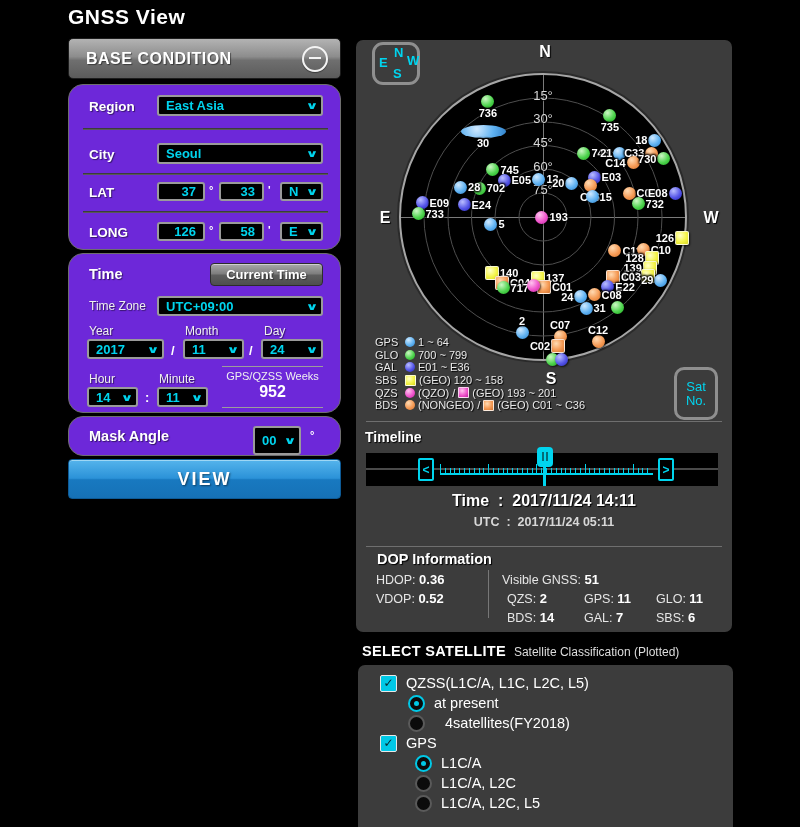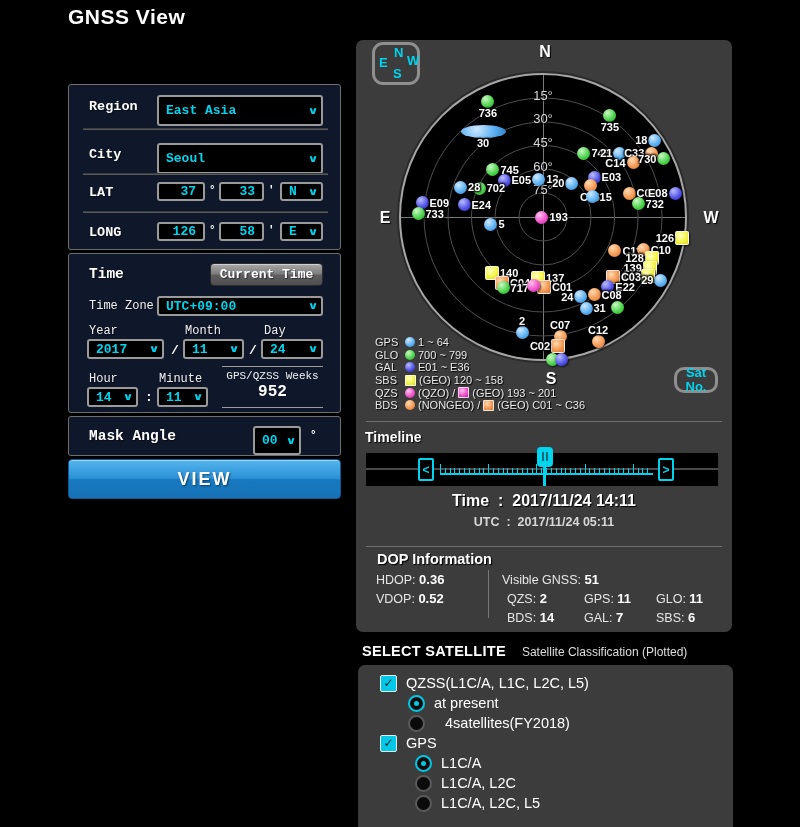--- a/index.html
+++ b/index.html
@@ -8,29 +8,29 @@
   
   #page-title{left:68px;top:5px;font-size:21px;font-weight:bold;color:#fff;letter-spacing:.5px;}
   
   #left-col{left:68px;top:38px;width:273px;height:470px;}
   .bc-header{left:0;top:0;width:273px;height:41px;border-radius:5px;border:1px solid #1d1d1d;
     background:linear-gradient(#b3b3b3,#8d8d8d 45%,#6f6f6f 55%,#5b5b5b);box-sizing:border-box;
     display:flex;align-items:center;padding:0 12px 0 17px;}
   .bc-header .txt{font-size:16px;font-weight:bold;color:#fff;letter-spacing:.5px;text-shadow:1px 1px 1px rgba(0,0,0,.45);flex:1;}
   .minus-ic{width:22px;height:22px;border:2px solid #f4f4f4;border-radius:50%;position:relative;box-shadow:0 1px 1px rgba(0,0,0,.4);}
   .minus-ic div{position:absolute;left:5px;top:9px;width:12px;height:2.5px;background:#f4f4f4;}
-  .panel{background:#0f172a;border:1px solid #6e6e6e;border-radius:3px;box-sizing:border-box;font-family:Liberation Mono, monospace;}
+  .panel{background:#6d28d9;border:1px solid #6e6e6e;border-radius:15px;box-sizing:border-box;}
   #loc-panel{left:0;top:46px;width:273px;height:166px;}
   #time-panel{left:0;top:215px;width:273px;height:160px;}
   #mask-panel{left:0;top:378px;width:273px;height:40px;}
   .flabel{font-size:13.5px;font-weight:bold;color:#fff;text-shadow:1px 1px 1px rgba(0,0,0,.5);}
   .slabel{font-size:12px;color:#f0f0f0;text-shadow:1px 1px 1px rgba(0,0,0,.5);}
   .divline{position:absolute;left:14px;width:245px;height:0;border-top:1px solid #3c3c3c;border-bottom:1px solid #585858;}
   .sel{position:absolute;background:#000;border:2px solid #9a9a9a;border-radius:3px;box-sizing:border-box;
-    display:flex;align-items:center;padding:0 5px 0 7px;height:31px;}
+    display:flex;align-items:center;padding:0 5px 0 7px;height:21px;}
   .sel .val{flex:1;font-size:13px;font-weight:bold;color:#00d4ee;white-space:nowrap;overflow:hidden;}
   .sel .chev{font-size:10px;font-weight:bold;color:#00d4ee;transform:scaleX(1.6);}
   .numbox{position:absolute;background:#000;border:2px solid #9a9a9a;border-radius:3px;box-sizing:border-box;
     height:19px;display:flex;align-items:center;justify-content:flex-end;padding-right:7px;
     font-size:13px;font-weight:bold;color:#00d4ee;}
   .unit{position:absolute;font-size:11px;font-weight:bold;color:#fff;}
   .gbtn{position:absolute;background:linear-gradient(#a9a9a9,#7c7c7c 48%,#5e5e5e 52%,#4e4e4e);
     border:1px solid #2c2c2c;border-radius:4px;box-shadow:inset 0 1px 0 #cfcfcf;box-sizing:border-box;
     display:flex;align-items:center;justify-content:center;font-size:13px;font-weight:bold;color:#fff;
     text-shadow:1px 1px 1px rgba(0,0,0,.5);cursor:pointer;}
@@ -73,23 +73,23 @@
   .slb.l{right:14px;top:50%;transform:translateY(-50%);}
   .slb.t{bottom:12px;left:50%;transform:translateX(-50%);}
   .slb.b{top:12px;left:50%;transform:translateX(-50%);}
   
   #sky-legend{left:19px;top:296px;}
   .lrow{height:12.6px;display:flex;align-items:center;font-size:11px;color:#e8e8e8;text-shadow:1px 1px 1px #000;}
   .lsys{width:27px;}
   .lmark{width:10px;height:10px;display:inline-block;border-radius:50%;margin:0 3px;flex:none;}
   .lmark.s{border-radius:1px;width:9px;height:9px;border:1px solid rgba(255,255,255,.75);}
   .ltxt{white-space:nowrap;}
-  #satno-btn{left:318px;top:327px;width:44px;height:26px;border:3px solid #8f8f8f;border-radius:10px;
+  #satno-btn{left:318px;top:327px;width:44px;height:53px;border:3px solid #8f8f8f;border-radius:10px;
     box-sizing:border-box;display:flex;flex-direction:column;align-items:center;justify-content:center;
-    font-size:13px;font-weight:bold;color:#00d4ee;line-height:14px;cursor:pointer;}
+    font-size:13px;font-weight:normal;color:#00d4ee;line-height:14px;cursor:pointer;}
   .hr{position:absolute;left:10px;width:356px;height:1px;background:#6f6f6f;}
   
   #tl-heading{left:9px;top:389px;font-size:14px;font-weight:bold;color:#fff;text-shadow:1px 1px 1px #000;}
   #tl-bar{left:10px;top:413px;width:352px;height:33px;background:#000;}
   .bar-mid{position:absolute;left:0;top:15px;width:352px;height:2px;background:#4a4a4a;}
   .tl-btn{position:absolute;top:5px;width:16px;height:23px;border:2px solid #00d4ee;border-radius:2px;
     box-sizing:border-box;background:#000;color:#00d4ee;font-size:12px;font-weight:bold;
     display:flex;align-items:center;justify-content:center;cursor:pointer;}
   #tl-prev{left:52px;} #tl-next{left:292px;}
   #tl-ruler{position:absolute;left:74px;top:7px;width:213px;height:13px;border-bottom:2px solid #00d4ee;}
@@ -103,38 +103,44 @@
   #tl-utc{left:0;top:475px;width:376px;text-align:center;font-size:12.5px;font-weight:bold;color:#d8d8d8;}
   
   #dop-heading{left:21px;top:511px;font-size:14.5px;font-weight:bold;color:#fff;text-shadow:1px 1px 1px #000;}
   .dopline{position:absolute;font-size:12.5px;color:#e6e6e6;}
   .dopline b{color:#fff;font-size:13px;}
   #dop-vline{left:132px;top:530px;width:1px;height:48px;background:#777;}
   #dop-stats{position:absolute;left:146px;top:551px;width:225px;height:40px;}
   .stat{position:absolute;font-size:12.5px;color:#e6e6e6;}
   .stat b{color:#fff;font-size:13px;}
   
-  #sel-header{left:362px;top:643px;display:flex;align-items:baseline;gap:16px;justify-content:flex-end;}
+  #sel-header{left:362px;top:643px;display:flex;align-items:baseline;gap:8px;justify-content:flex-end;}
   #sel-header .h{font-size:14.5px;font-weight:bold;color:#fff;letter-spacing:.3px;}
   #sel-header .s{font-size:12px;color:#ddd;}
   #sel-box{left:358px;top:665px;width:375px;height:170px;background:#3c3c3c;border-radius:7px;padding-top:8px;box-sizing:border-box;}
   .selrow{height:20px;display:flex;align-items:center;gap:9px;}
   .cb{width:15px;height:15px;background:#00c8e6;border:1px solid #e8e8e8;border-radius:2px;flex:none;
     font-size:12px;font-weight:bold;color:#07222a;line-height:15px;text-align:center;cursor:pointer;}
   .rd{width:13px;height:13px;border-radius:50%;background:#0b0b0b;border:2px solid #5a5a5a;flex:none;cursor:pointer;}
   .rd.on{border-color:#00c8e6;}
   .rd.on::after{content:"";display:block;width:5px;height:5px;background:#00c8e6;border-radius:50%;margin:4px auto;}
   .sl-label{font-size:14.5px;color:#fff;}
 </style>
 </head>
 <body>
 
 <div class="abs" id="page-title">GNSS View</div>
 
 <div class="abs" id="left-col">
+  <div class="abs bc-header">
+    <span class="txt">BASE CONDITION</span>
+    <span class="minus-ic">
+        <div></div>
+      </span>
+  </div>
 
   <div class="abs panel" id="loc-panel">
     <span class="abs flabel" style="left:20px;top:14px;">Region</span>
     <div class="sel" style="left:88px;top:10px;width:166px;">
       <span class="val">East Asia</span>
       <span class="chev">∨</span>
     </div>
     <div class="divline" style="top:43px;"></div>
 
     <span class="abs flabel" style="left:20px;top:62px;">City</span>

